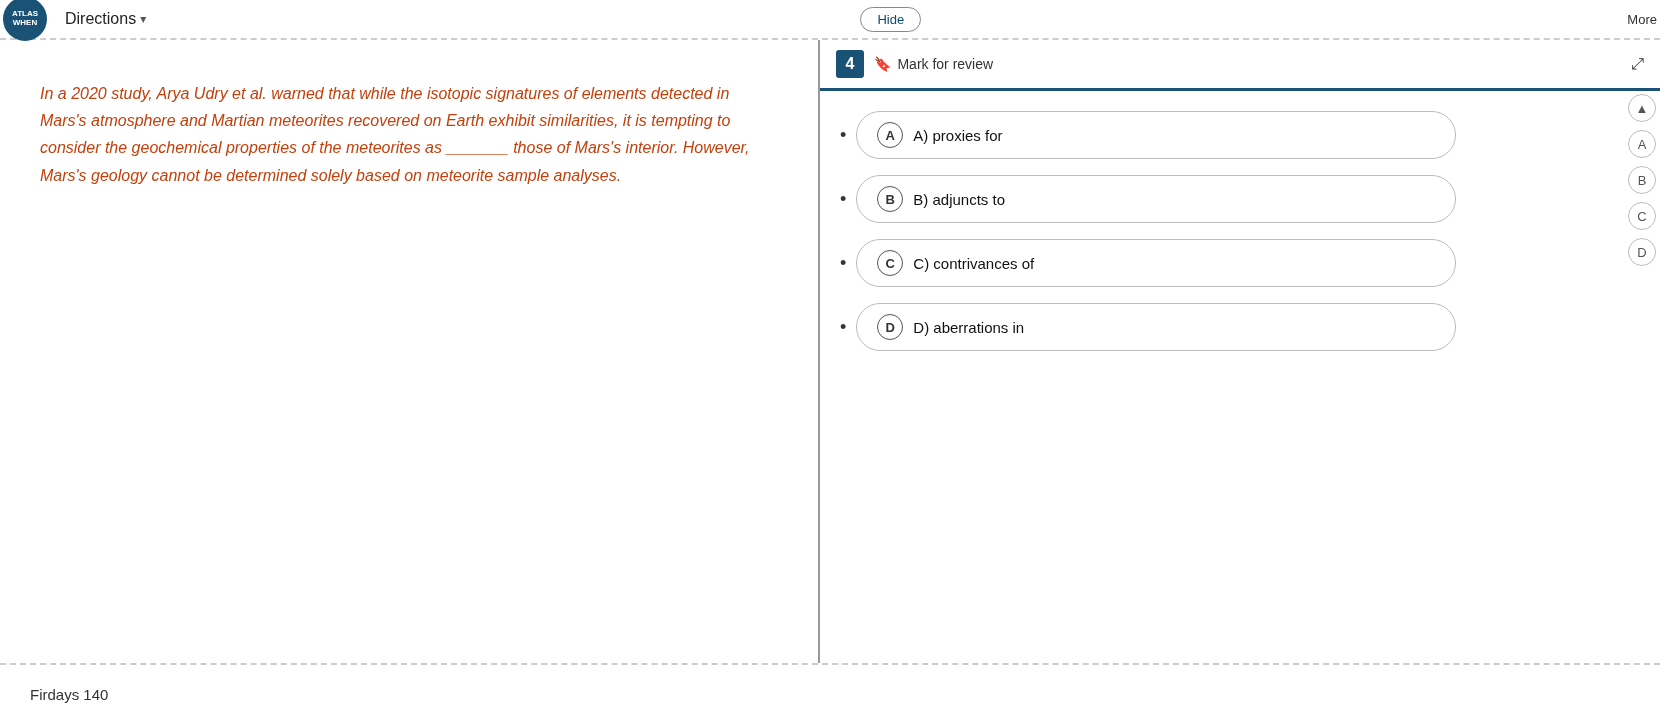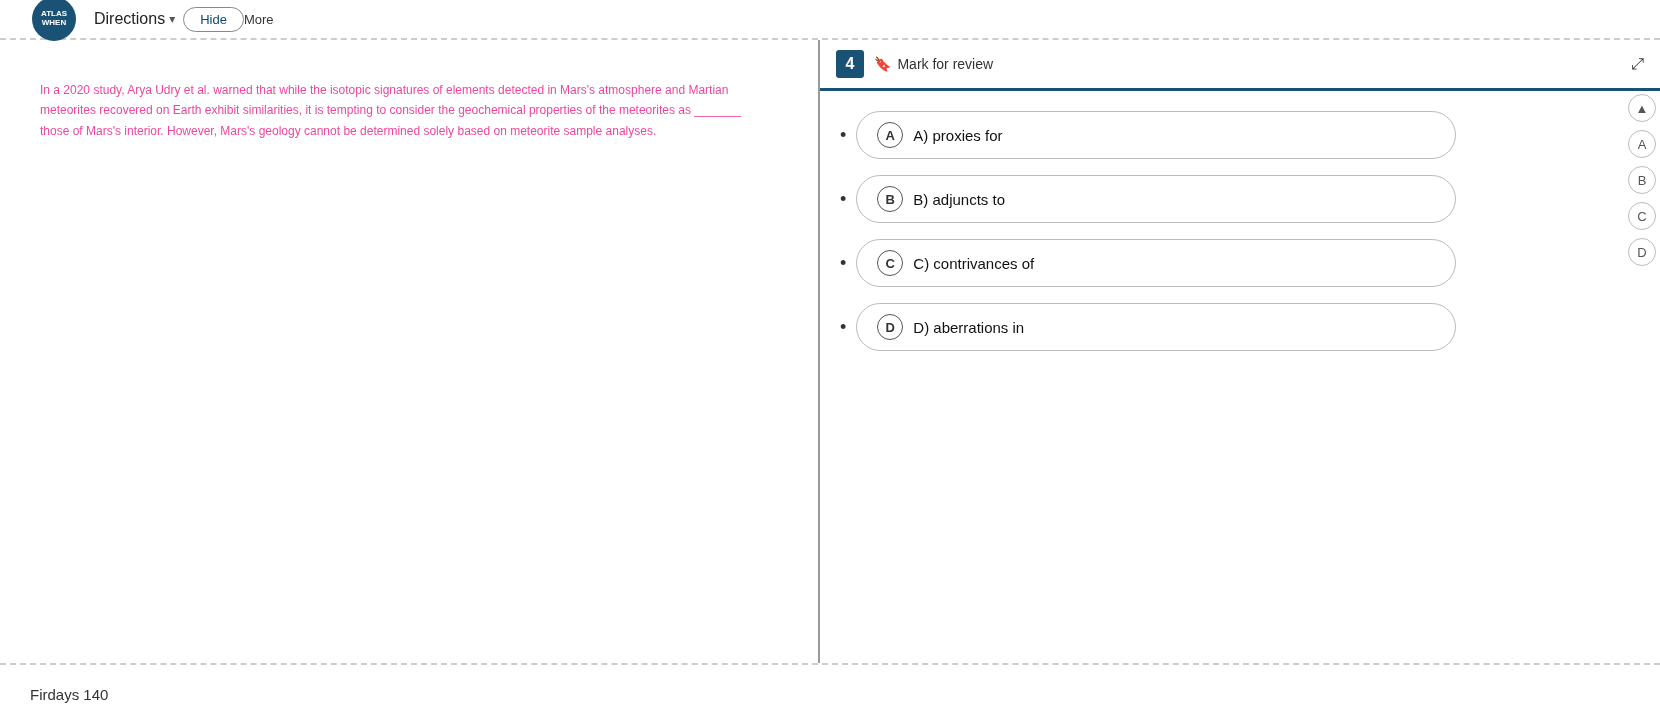--- a/index.html
+++ b/index.html
@@ -9,23 +9,24 @@
       width: 1660px;
       min-height: 723px;
       position: relative;
       overflow: hidden;
     }
 
     
     .header {
       display: flex;
       align-items: center;
+      justify-content: space-between;
       background: #fff;
       border-bottom: 2px dashed #ccc;
-      padding: 0 32px;
+      padding: 0 3px;
       height: 40px;
     }
     .header-left {
       display: flex;
       align-items: center;
       gap: 10px;
     }
     .logo {
       width: 44px;
       height: 44px;
@@ -89,23 +90,24 @@
 
     
     .passage-panel {
       flex: 0 0 820px;
       padding: 40px 50px 30px 40px;
       border-right: 2px solid #999;
       overflow-y: auto;
       background: #fff;
     }
     .passage-text {
-      font-size: 12px;
+      font-style: italic;
+      font-size: 16px;
       line-height: 1.7;
-      color: #ec4899;
+      color: #c2410c;
     }
 
     
     .question-panel {
       flex: 1;
       padding: 0;
       background: #fff;
       position: relative;
       overflow-y: auto;
     }

